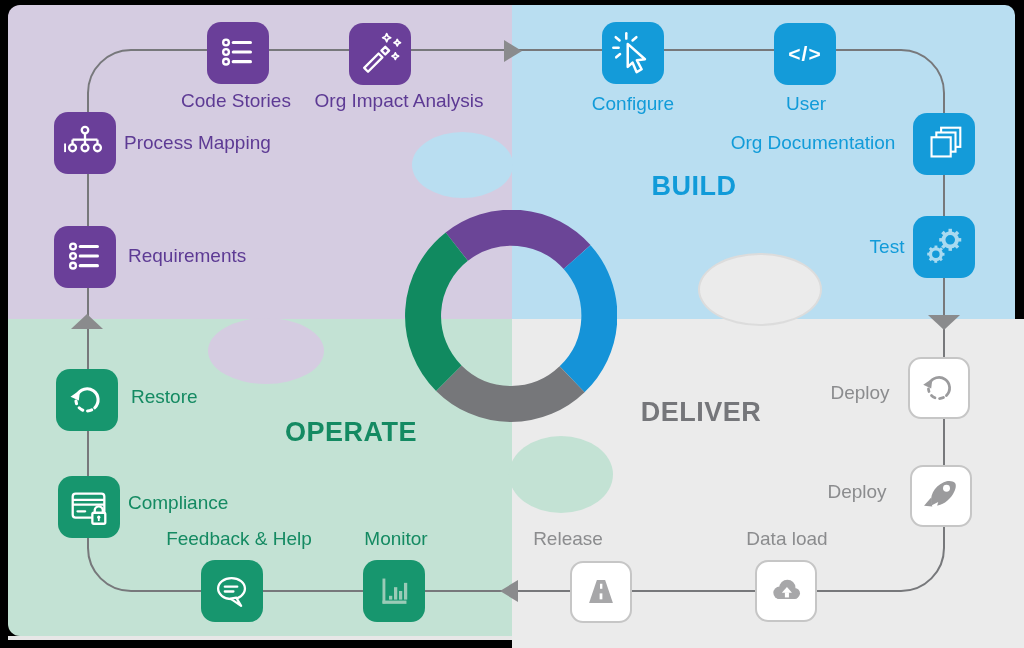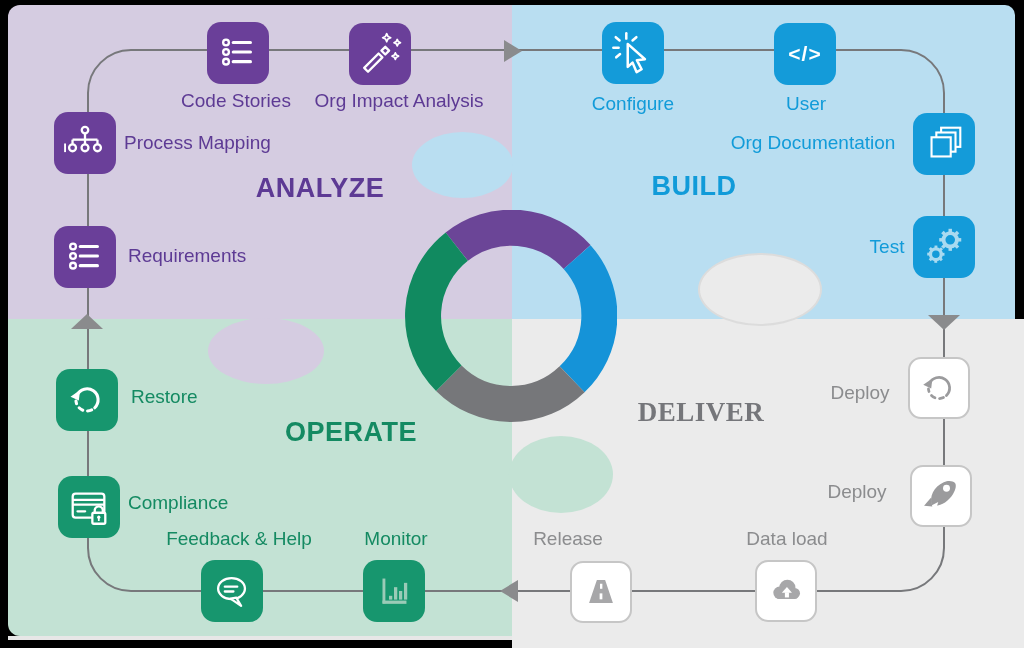--- a/index.html
+++ b/index.html
@@ -36,21 +36,21 @@
   .ic-green{background:#17966e;}
   .ic-white{background:#ffffff;border:2px solid #c6c6c6;border-radius:13px;}
   
   .lbl{position:absolute;font-size:19px;white-space:nowrap;line-height:22px;}
   .title{position:absolute;font-size:27px;font-weight:bold;white-space:nowrap;line-height:31px;letter-spacing:0.5px;}
   .ctr{transform:translateX(-50%);}
   .t-purple{color:#5d3a94;}
   .t-blue{color:#119bd9;}
   .t-green{color:#148a62;}
   .t-gray{color:#8b8c8e;}
-  .t-grayd{color:#75767a;font-family:Liberation Serif, serif;}
+  .t-grayd{color:#75767a;}
   .code-glyph{color:#fff;font-size:21px;font-weight:bold;letter-spacing:1px;}
 </style>
 </head>
 <body>
 
 <div class="stage">
 
   <div class="piece piece-analyze"></div>
   <div class="piece piece-build"></div>
   <div class="piece piece-operate"></div>
@@ -111,21 +111,20 @@
         <line x1="24" y1="20.5" x2="24" y2="25"></line>
         <line x1="37" y1="20.5" x2="37" y2="25"></line>
       <circle cx="11" cy="29" r="3.6"></circle>
         <circle cx="24" cy="29" r="3.6"></circle>
         <circle cx="37" cy="29" r="3.6"></circle>
       <line x1="3.2" y1="24.5" x2="3.2" y2="33.5" stroke-width="2"></line>
     </svg>
   </div>
   <span class="lbl t-purple" style="left:124px;top:132px">Process Mapping</span>
 
-  <span class="title t-purple ctr" style="left:320px;top:173px">ANALYZE</span>
 
   <div class="icon ic-purple" style="left:54px;top:226px">
     <svg viewBox="0 0 48 48" width="46" height="46">
       <g stroke="#fff" stroke-width="3.2" stroke-linecap="round">
           <line x1="19" y1="13" x2="37" y2="13"></line>
           <line x1="19" y1="23" x2="37" y2="23"></line>
           <line x1="19" y1="33" x2="37" y2="33"></line>
         </g>
       <g fill="none" stroke="#fff" stroke-width="2.4">
           <circle cx="11.5" cy="13" r="3"></circle>

